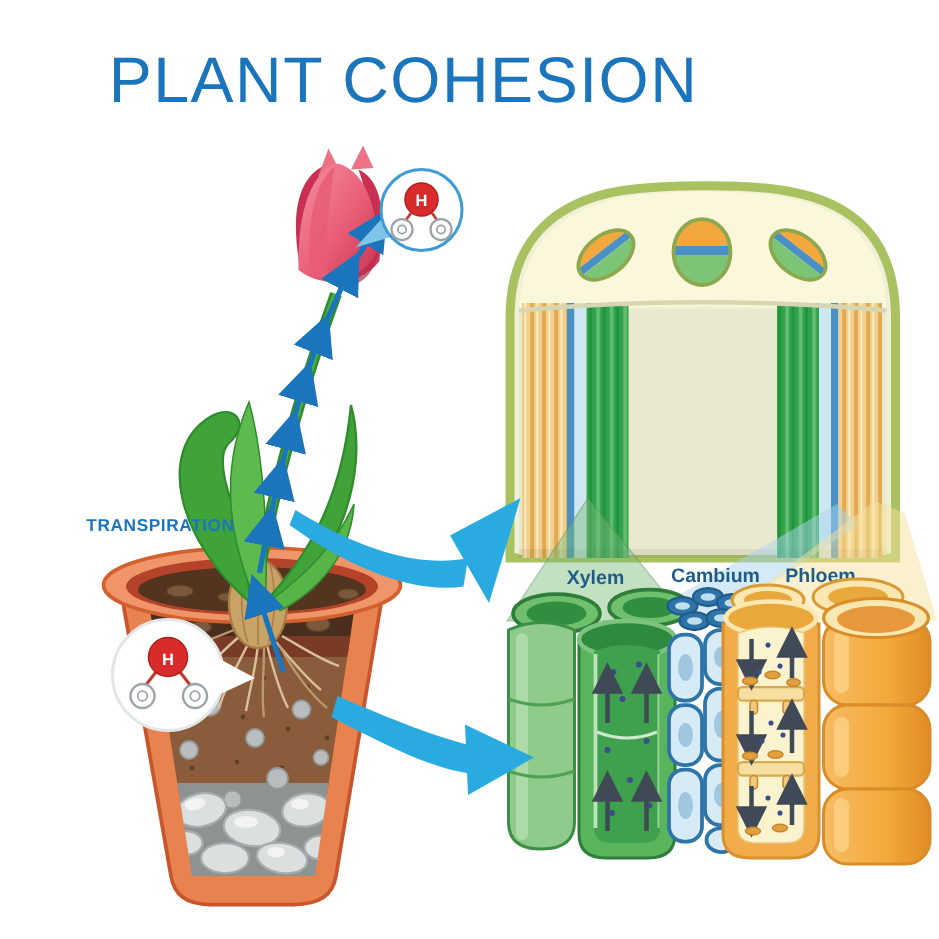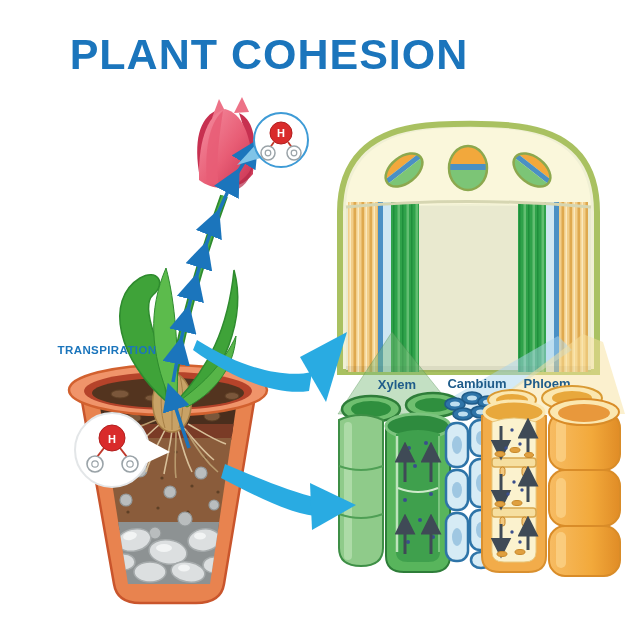--- a/index.html
+++ b/index.html
@@ -2,21 +2,21 @@
 <html style="--title_blue: #1B75BC; --label_navy: #1F5C8A; --flow_arrow_blue: #29ABE2; --stem_arrow_blue: #1B75BC; --xylem_green: #4CAF57; --cambium_blue: #2E74A8; --phloem_orange: #F2A93B; --pot_terracotta: #E8834F; --soil_brown: #8A5C3B; --molecule_red: #D92B2B; --stem_cream: #FAF7DB;"><head>
 <meta charset="utf-8">
 <style>
   html,body{margin:0;padding:0;background:#ffffff;}
   .canvas{
     position:relative;width:626px;height:626px;background:#ffffff;overflow:hidden;
     font-family:"Liberation Sans", sans-serif;
   }
   .title{
     position:absolute;top:30px;left:0;width:538px;text-align:center;
-    font-size:43px;font-weight:bold;letter-spacing:1px;
+    font-size:43px;font-weight:normal;letter-spacing:1px;
     color:var(--title_blue,#1B75BC);
   }
   svg{position:absolute;top:0;left:0;}
   text{font-family:"Liberation Sans", sans-serif;}
   .tissue-label{font-size:13px;font-weight:bold;fill:var(--label_navy,#1F5C8A);}
   .transp-label{font-size:11.5px;font-weight:bold;fill:var(--title_blue,#1B75BC);letter-spacing:.4px;}
   .h-label{font-size:11px;font-weight:bold;fill:#ffffff;}
 </style>
 </head>
 <body>

